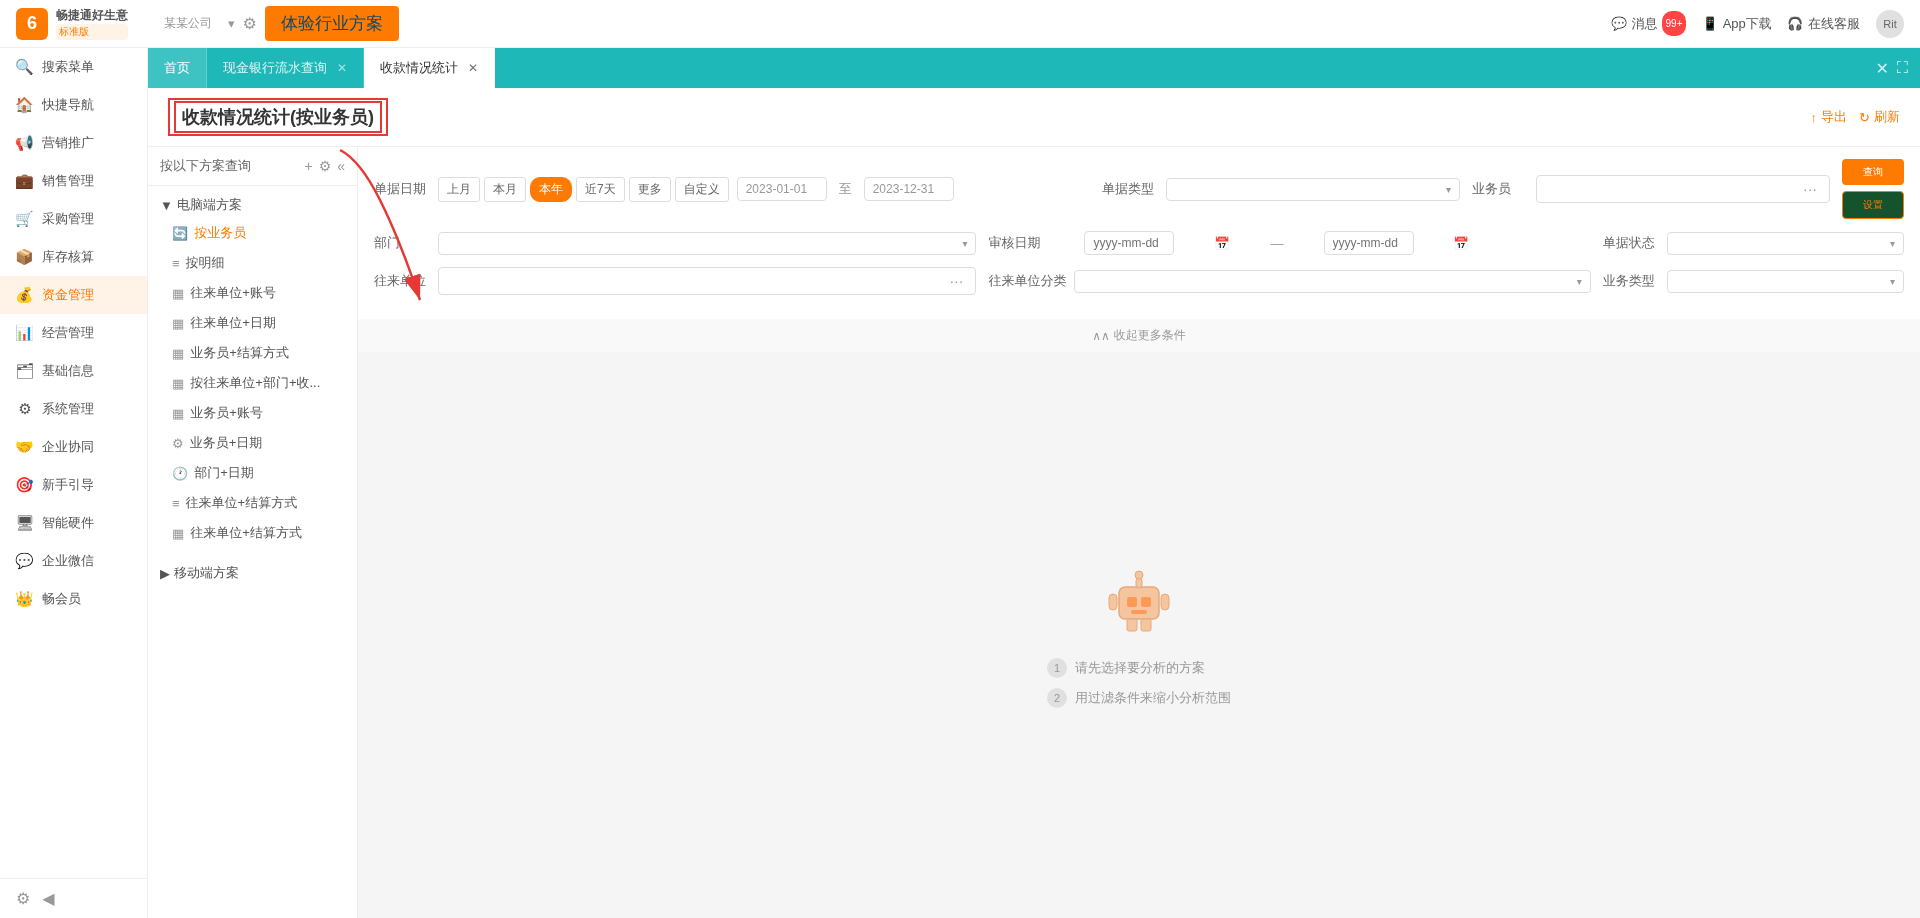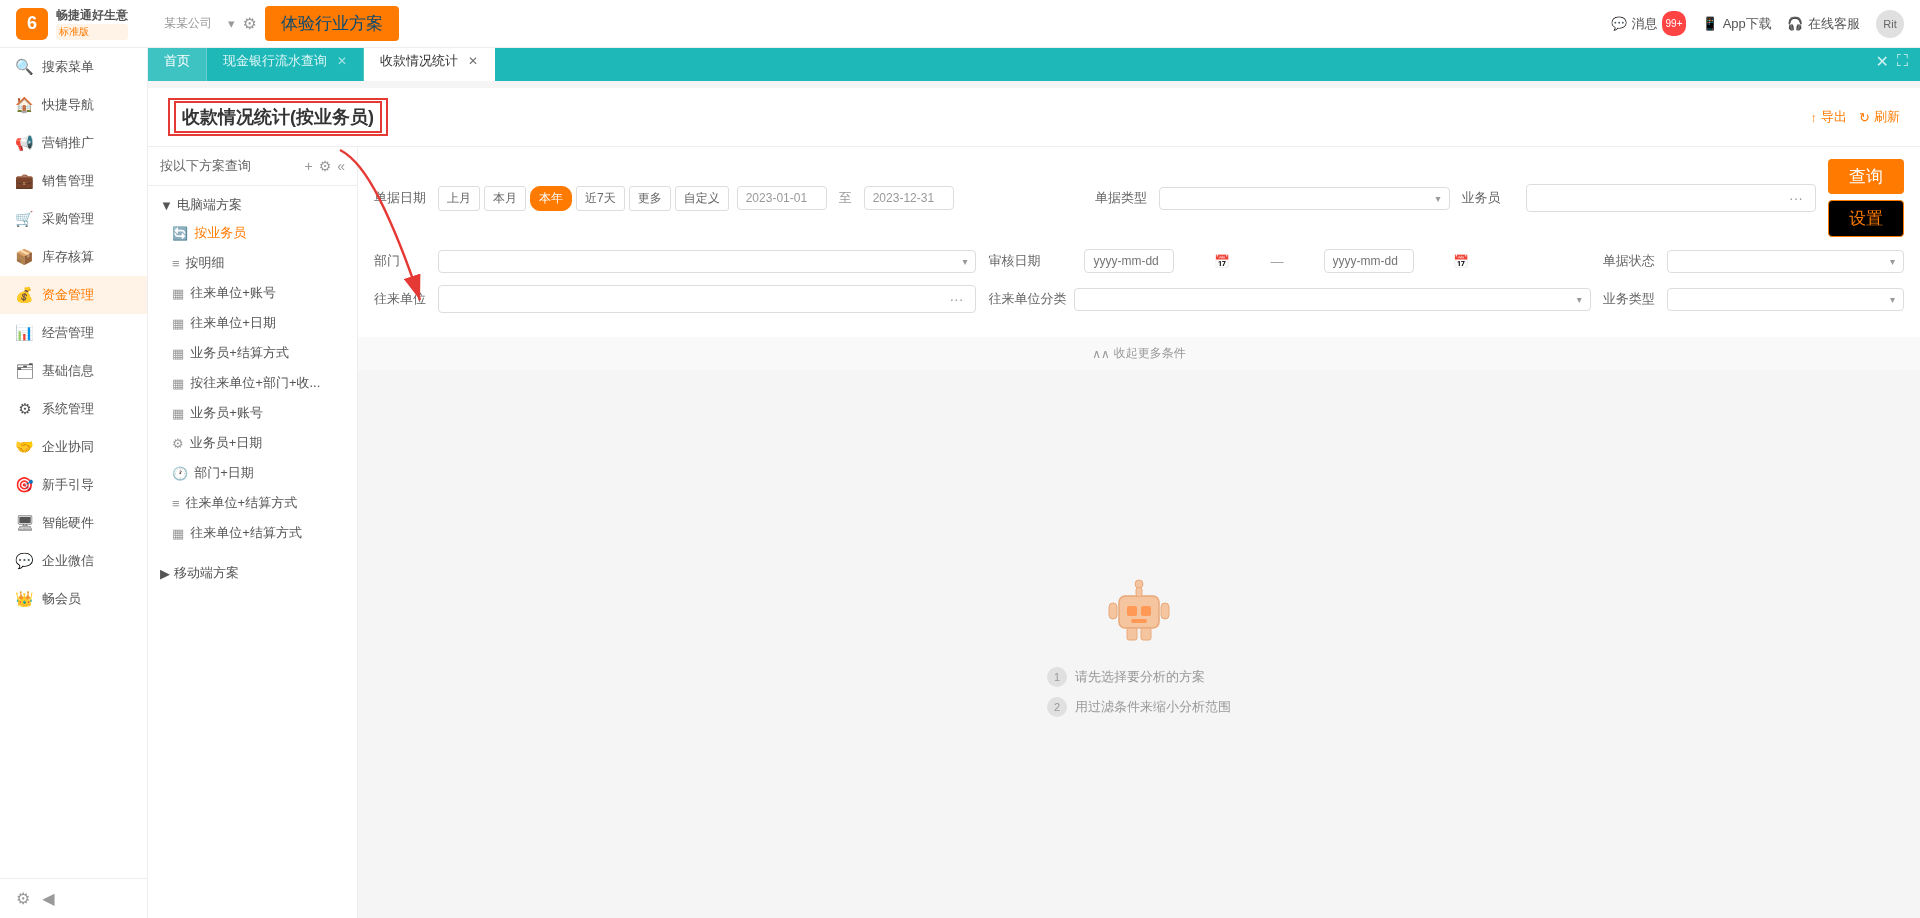--- a/index.html
+++ b/index.html
@@ -38,21 +38,21 @@
     .header-gear { font-size: 16px; color: #999; cursor: pointer; }
     .user-avatar { width: 28px; height: 28px; border-radius: 50%; background: #ddd; }
 
     
     .tab-bar {
       height: 40px;
       background: #1eb8b8;
       display: flex;
       align-items: stretch;
       position: fixed;
-      top: 41px; left: 148px; right: 0;
+      top: 48px; left: 148px; right: 0;
       z-index: 99;
     }
     .tab-item {
       display: flex; align-items: center; gap: 6px;
       padding: 0 16px;
       color: rgba(255,255,255,0.85);
       cursor: pointer;
       font-size: 13px;
       border-right: 1px solid rgba(255,255,255,0.2);
     }
@@ -177,24 +177,24 @@
     .form-select {
       border: 1px solid #ddd; border-radius: 4px;
       padding: 5px 8px; font-size: 13px; color: #999;
       background: #fff; flex: 1; display: flex; align-items: center; justify-content: space-between;
       cursor: pointer;
     }
     .select-arrow { color: #999; font-size: 10px; }
     .query-btns { display: flex; flex-direction: column; gap: 6px; }
     .query-btn {
       padding: 6px 20px; border-radius: 4px; cursor: pointer;
-      font-size: 17px; border: none;
+      font-size: 10px; border: none;
     }
     .query-btn.primary { background: #ff7a00; color: #fff; }
-    .query-btn.secondary { background: #000000; color: #ff7a00; border: 1px solid #ff7a00; }
+    .query-btn.secondary { background: #14532d; color: #ff7a00; border: 1px solid #ff7a00; }
 
     
     .collapse-bar {
       text-align: center; padding: 8px; color: #999;
       cursor: pointer; font-size: 12px; background: #f9f9f9;
       display: flex; align-items: center; justify-content: center; gap: 4px;
     }
 
     
     .content-area {

